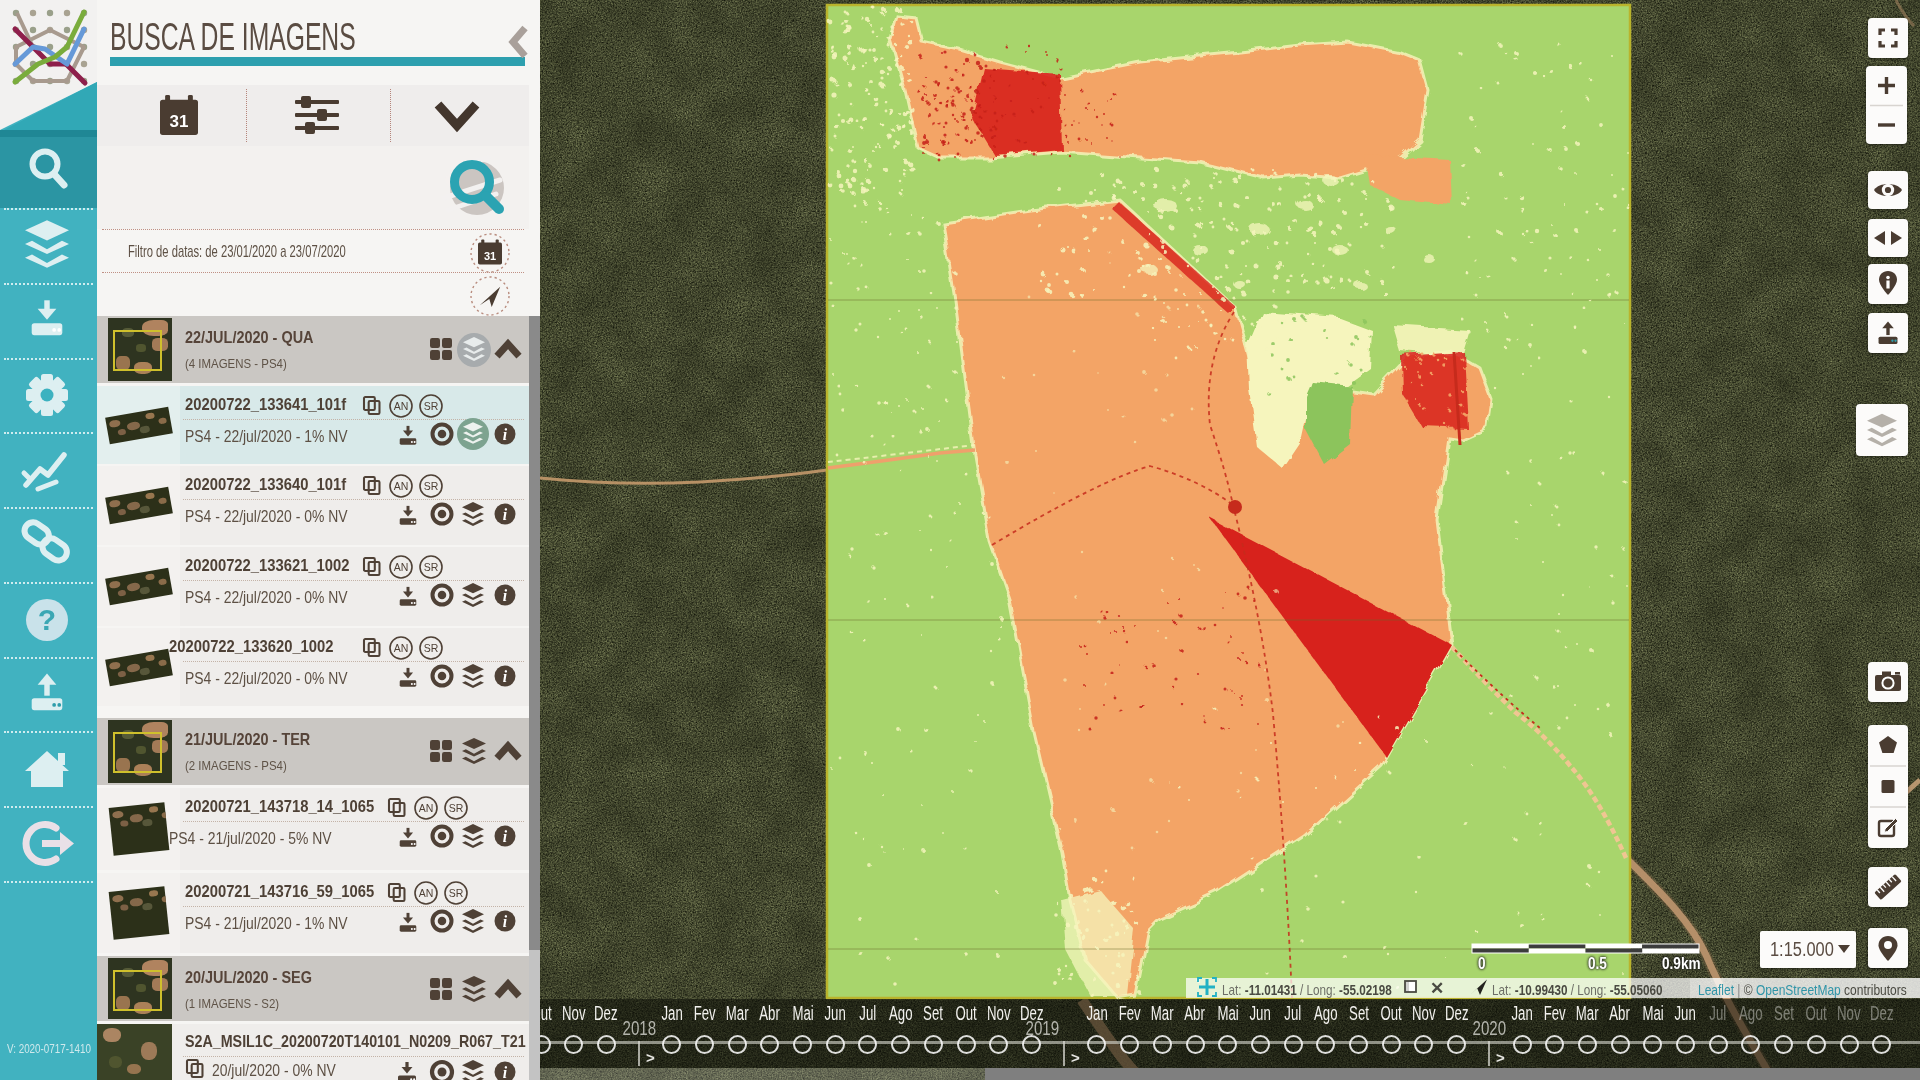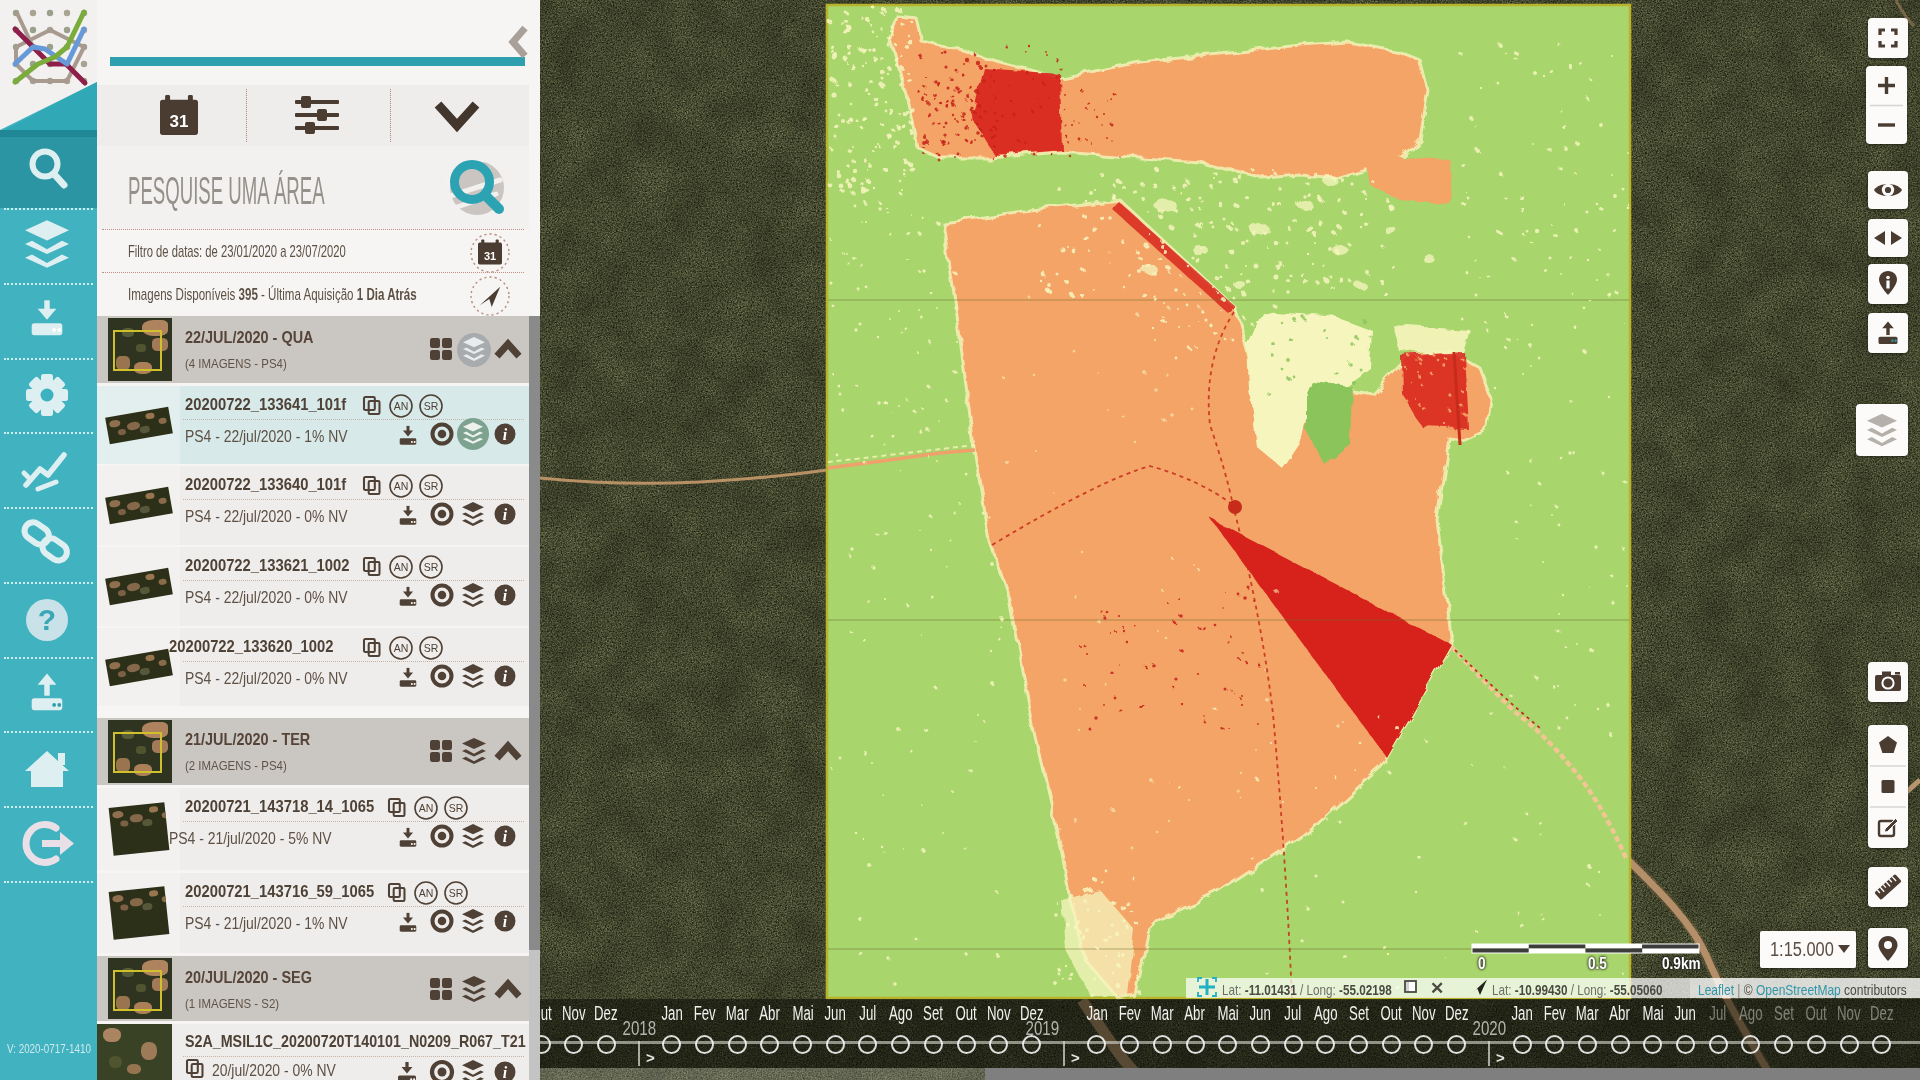--- a/index.html
+++ b/index.html
@@ -1426,20 +1426,21 @@
       </g>
     </svg>
     <div class="btn" style="left:1328px;top:928px;width:40px;height:40px">
       <svg width="40" height="40" viewBox="0 0 40 40" style="position:absolute;left:0;top:0">
         <path d="M20 8 C14.5 8 10.5 12 10.5 17.2 C10.5 23 20 33 20 33 C20 33 29.5 23 29.5 17.2 C29.5 12 25.5 8 20 8 Z" fill="#4a3c31"></path>
         <circle cx="20" cy="17" r="4" fill="#fff"></circle>
       </svg>
     </div>
   </div>
 <div id="panel">
+    <div class="abs" style="left:13px;top:16px;font-size:38px;color:#5a4c42"><span style="display:inline-block;transform:scaleX(0.65);transform-origin:0 50%;white-space:nowrap;">BUSCA DE IMAGENS</span></div>
     <div class="abs" style="left:13px;top:57px;width:415px;height:9px;background:#2d9fae"></div>
     <svg width="22" height="40" viewBox="0 0 22 40" style="position:absolute;left:410px;top:22px">
       <path d="M18 6 L6 20 L18 34" fill="none" stroke="#a9a09a" stroke-width="7"></path>
     </svg>
     <div class="abs" style="left:0;top:85px;width:432px;height:61px;background:#efedec"></div>
     <div class="abs" style="left:148.5px;top:89px;width:0;height:53px;border-left:1px dotted #b5847a"></div>
     <div class="abs" style="left:292.5px;top:89px;width:0;height:53px;border-left:1px dotted #b5847a"></div>
     <div class="row-dot" style="left:5px;top:146px;width:422px"></div>
     <svg width="60" height="60" viewBox="0 0 60 60" style="position:absolute;left:52px;top:87px">
       <rect x="16.130000000000003" y="8.0" width="4.94" height="12.0" rx="1.482" fill="#4a3c31"></rect>
@@ -1452,21 +1453,20 @@
       <rect x="8" y="4" width="10" height="12" rx="2" fill="#4a3c31"></rect>
       <rect x="2" y="21" width="44" height="4" rx="1" fill="#4a3c31"></rect>
       <rect x="24" y="17" width="10" height="12" rx="2" fill="#4a3c31"></rect>
       <rect x="2" y="34" width="44" height="4" rx="1" fill="#4a3c31"></rect>
       <rect x="12" y="30" width="10" height="12" rx="2" fill="#4a3c31"></rect>
     </svg>
     <svg width="50" height="40" viewBox="0 0 50 40" style="position:absolute;left:335px;top:96px">
       <path d="M6 8.549999999999999 L25 29.450000000000003 L44 8.549999999999999" fill="none" stroke="#43362d" stroke-width="9"></path>
     </svg>
     <div class="abs" style="left:0;top:146px;width:432px;height:83px;background:#f3f1ef"></div>
-    <div class="abs" style="left:31px;top:170px;font-size:38px;color:#95908a"><span style="display:inline-block;transform:scaleX(0.49);transform-origin:0 50%;white-space:nowrap;">PESQUISE UMA ÁREA</span></div>
     <svg width="74" height="74" viewBox="0 0 74 74" style="position:absolute;left:339px;top:150px">
       <circle cx="41" cy="38" r="27" fill="#cbc5c1"></circle>
       <g stroke="#f3f1f0" stroke-width="5" stroke-linecap="round">
         <line x1="8" y1="48" x2="64" y2="30"></line>
         <line x1="12" y1="60" x2="60" y2="44"></line>
         <line x1="22" y1="16" x2="52" y2="8"></line>
       </g>
       <circle cx="15" cy="30" r="6" fill="#f3f1f0" opacity=".7"></circle>
       <circle cx="36" cy="32" r="17.5" fill="none" stroke="#2ba3b2" stroke-width="9"></circle>
       <line x1="50" y1="46" x2="63" y2="59" stroke="#2ba3b2" stroke-width="10" stroke-linecap="round"></line>
@@ -1474,21 +1474,20 @@
     <div class="row-dot" style="left:5px;top:229px;width:422px"></div>
     <div class="abs" style="left:31px;top:242px;font-size:17px;color:#5d5044"><span style="display:inline-block;transform:scaleX(0.66);transform-origin:0 50%;white-space:nowrap;">Filtro de datas: de 23/01/2020 a 23/07/2020</span></div>
     <svg width="44" height="44" viewBox="0 0 44 44" style="position:absolute;left:371px;top:231px">
       <circle cx="22" cy="22" r="19" fill="none" stroke="#b98d7f" stroke-width="1.4" stroke-dasharray="2.2 3"></circle>
       <rect x="13.24" y="8.5" width="3.12" height="7.5" rx="0.9359999999999999" fill="#4a3c31"></rect>
       <rect x="27.64" y="8.5" width="3.12" height="7.5" rx="0.9359999999999999" fill="#4a3c31"></rect>
       <rect x="10.0" y="11.5" width="24" height="22.0" rx="1.6800000000000002" fill="#4a3c31"></rect>
       <text x="22" y="28.66" font-size="11" font-weight="bold" fill="#fff" text-anchor="middle">31</text>
     </svg>
     <div class="row-dot" style="left:5px;top:272px;width:422px"></div>
-    <div class="abs" style="left:31px;top:285px;font-size:17px;color:#5d5044"><span style="display:inline-block;transform:scaleX(0.68);transform-origin:0 50%;white-space:nowrap;">Imagens Disponíveis <b>395</b> - Última Aquisição <b>1 Dia Atrás</b></span></div>
     <svg width="44" height="44" viewBox="0 0 44 44" style="position:absolute;left:371px;top:274px">
       <circle cx="22" cy="22" r="19" fill="none" stroke="#b98d7f" stroke-width="1.4" stroke-dasharray="2.2 3"></circle>
       <path d="M11.8 31.35 L32.2 12.649999999999999 L23.7 33.05 L21.32 25.06 Z" fill="#4a3c31"></path>
     </svg>
     <div class="abs" style="left:0;top:316px;width:432px;height:67px;background:#cac7c3"></div>
     <div class="abs" style="left:11px;top:318px;width:64px;height:63px;overflow:hidden;background:#2e3420">
       <div class="abs" style="left:34px;top:2px;width:26px;height:16px;background:#b0835f;border-radius:45% 25% 35% 45%"></div>
       <div class="abs" style="left:44px;top:20px;width:16px;height:13px;background:#a37a57;border-radius:35%"></div>
       <div class="abs" style="left:8px;top:38px;width:14px;height:14px;background:#99744f;border-radius:35%"></div>
       <div class="abs" style="left:26px;top:44px;width:18px;height:12px;background:#ab8058;border-radius:40%"></div>

